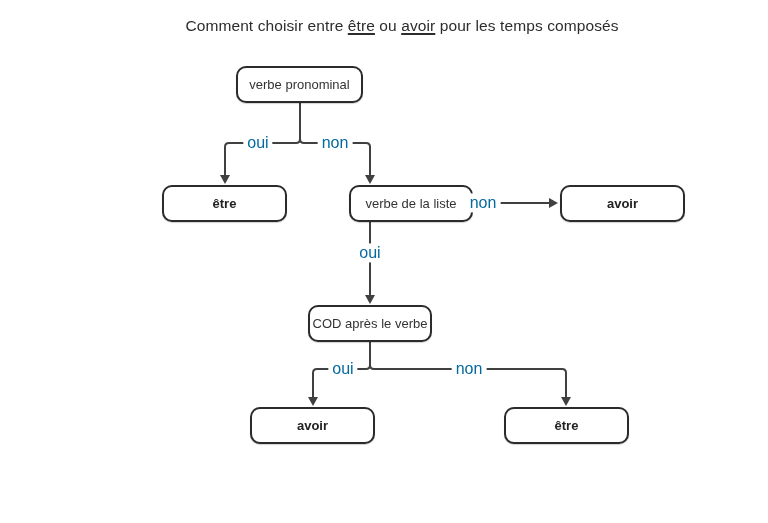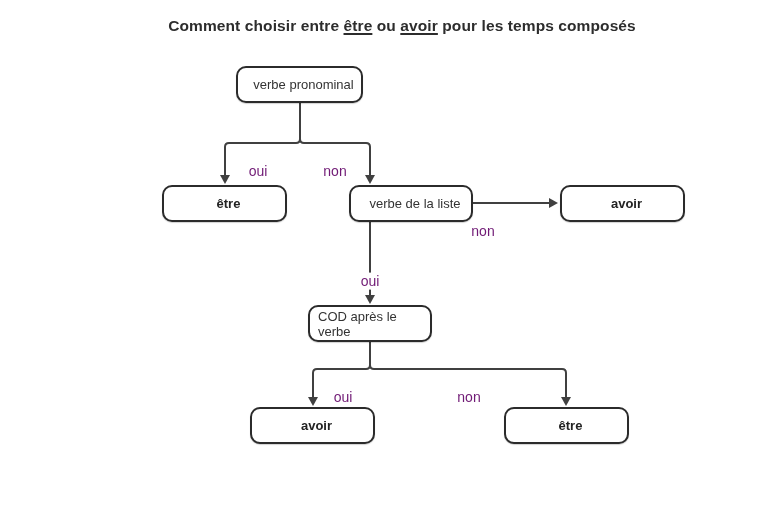--- a/index.html
+++ b/index.html
@@ -14,21 +14,21 @@
     overflow: hidden;
   }
 
   .title {
     position: absolute;
     top: 17px;
     left: 402px;
     transform: translateX(-50%);
     white-space: nowrap;
     font-size: 15.5px;
-    font-weight: 700;
+    font-weight: 400;
     color: #2d2d2d;
     letter-spacing: 0.1px;
   }
   .title .u {
     text-decoration: underline;
     text-decoration-thickness: 2px;
     text-underline-offset: 2px;
   }
 
   svg.edges {
@@ -50,41 +50,39 @@
     position: absolute;
     background: #ffffff;
     border: 2px solid #2b2b2b;
     border-radius: 10px;
     display: flex;
     align-items: center;
     justify-content: center;
     font-size: 13px;
     color: #333333;
     box-shadow: 0 1px 1px rgba(0,0,0,0.18);
-    padding-left: 8px;
   }
   .node.result { font-weight: 700; color: #222222; }
 
   .n-pronominal { left: 236px; top: 66px;  width: 127px; height: 37px; }
   .n-etre-top   { left: 162px; top: 185px; width: 125px; height: 37px; }
   .n-liste      { left: 308px; top: 185px; width: 124px; height: 37px; margin-left: 41px; }
   .n-avoir-r    { left: 560px; top: 185px; width: 125px; height: 37px; }
   .n-cod        { left: 308px; top: 305px; width: 124px; height: 37px; }
   .n-avoir-b    { left: 250px; top: 407px; width: 125px; height: 37px; }
   .n-etre-b     { left: 504px; top: 407px; width: 125px; height: 37px; }
 
   .edge-label {
     position: absolute;
     transform: translate(-50%, -50%);
     background: #ffffff;
     padding: 0 4px;
-    font-size: 14px;
-    color: #701a75;
+    font-size: 16px;
+    color: #0369a1;
     line-height: 1.2;
-    margin-top: 28px;
   }
   .l-pron-oui  { left: 258px; top: 143px; }
   .l-pron-non  { left: 335px; top: 143px; }
   .l-liste-oui { left: 370px; top: 253px; }
   .l-liste-non { left: 483px; top: 203px; }
   .l-cod-oui   { left: 343px; top: 369px; }
   .l-cod-non   { left: 469px; top: 369px; }
 </style>
 </head>
 <body>

